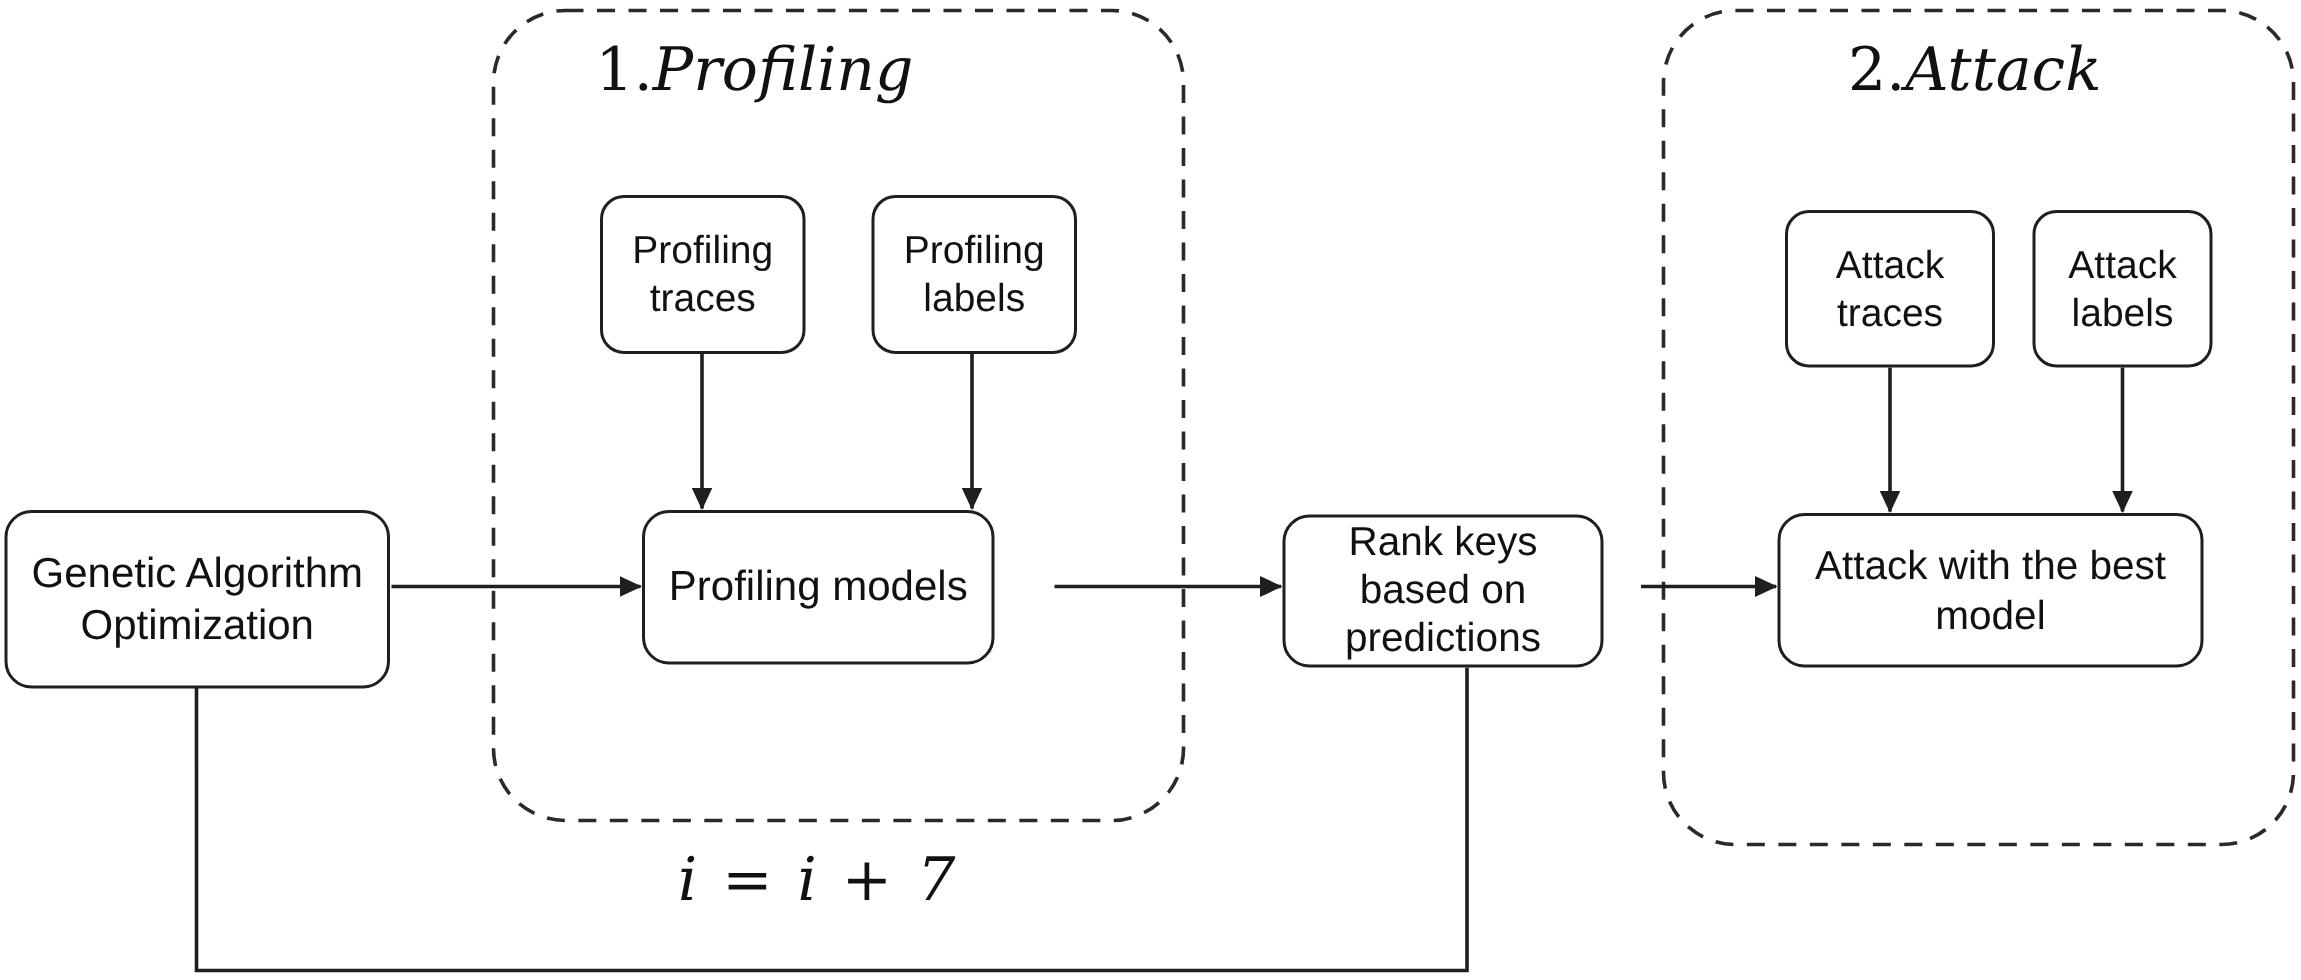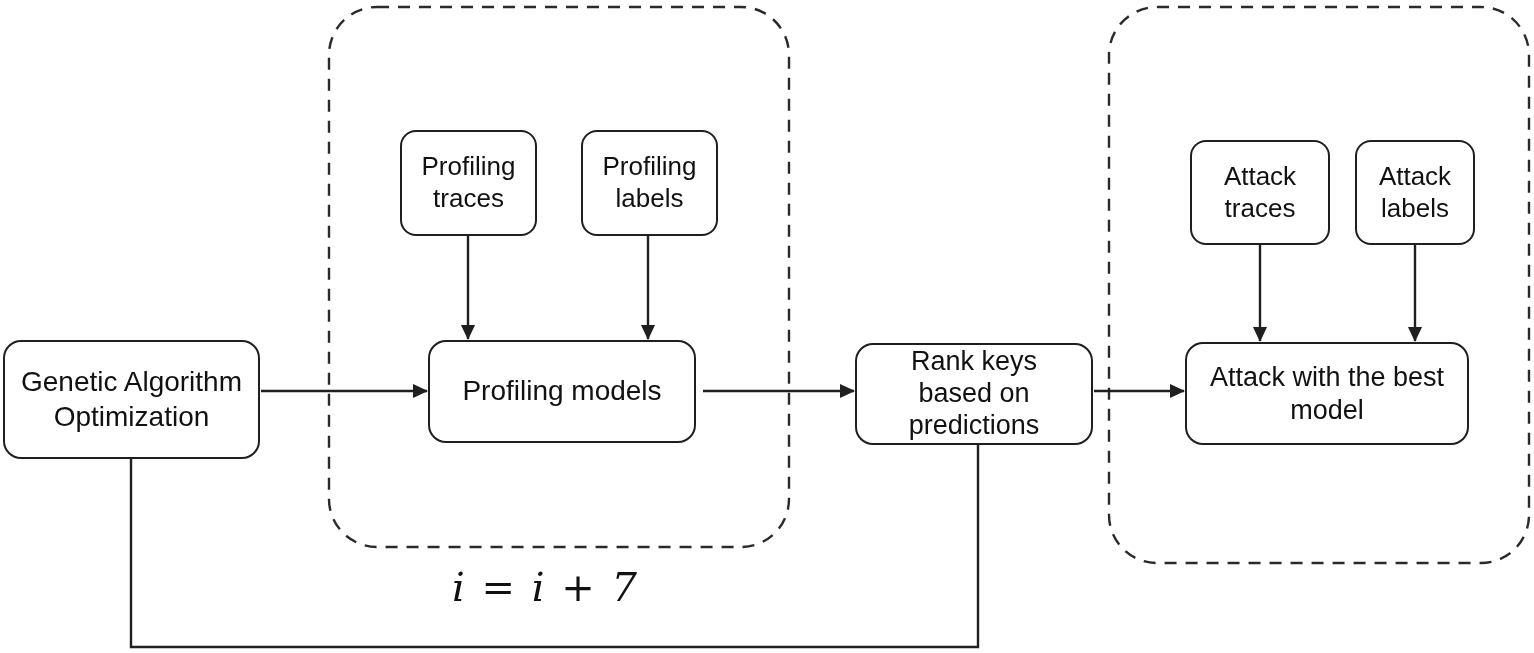--- a/index.html
+++ b/index.html
@@ -61,22 +61,22 @@
     font-size: 40px;
     letter-spacing: 2px;
     white-space: nowrap;
   }
   
   #node-profiling-traces { left: 400px; top: 130px; width: 137px; height: 106px; }
   #node-profiling-labels { left: 581px; top: 130px; width: 137px; height: 106px; }
   #node-attack-traces    { left: 1190px; top: 140px; width: 140px; height: 105px; }
   #node-attack-labels    { left: 1355px; top: 140px; width: 120px; height: 105px; }
   #node-genetic          { left: 3px;   top: 340px; width: 257px; height: 119px; }
-  #node-profiling-models { left: 428px; top: 340px; width: 268px; height: 103px; }
-  #node-rank-keys        { left: 855px; top: 343px; width: 238px; height: 102px; }
+  #node-profiling-models { left: 428px; top: 340px; width: 235px; height: 103px; }
+  #node-rank-keys        { left: 855px; top: 343px; width: 214px; height: 102px; }
   #node-attack-model     { left: 1185px; top: 342px; width: 284px; height: 103px; }
   #title-profiling { left: 397px;  top: 24px; }
   #title-attack    { left: 1232px; top: 24px; }
 </style>
 </head>
 <body>
 
 <div id="canvas">
 
   <svg id="connector-layer" viewBox="0 0 1534 653" xmlns="http://www.w3.org/2000/svg">
@@ -92,20 +92,26 @@
     <line x1="468" y1="236" x2="468" y2="339" stroke="#1f1f1f" stroke-width="2.4" marker-end="url(#arrow)"></line>
     <line x1="648" y1="236" x2="648" y2="339" stroke="#1f1f1f" stroke-width="2.4" marker-end="url(#arrow)"></line>
     <line x1="261" y1="391" x2="427" y2="391" stroke="#1f1f1f" stroke-width="2.4" marker-end="url(#arrow)"></line>
     <line x1="703" y1="391" x2="854" y2="391" stroke="#1f1f1f" stroke-width="2.4" marker-end="url(#arrow)"></line>
     <line x1="1094" y1="391" x2="1184" y2="391" stroke="#1f1f1f" stroke-width="2.4" marker-end="url(#arrow)"></line>
     <line x1="1260" y1="245" x2="1260" y2="341" stroke="#1f1f1f" stroke-width="2.4" marker-end="url(#arrow)"></line>
     <line x1="1415" y1="245" x2="1415" y2="341" stroke="#1f1f1f" stroke-width="2.4" marker-end="url(#arrow)"></line>
     <polyline points="978,445 978,647 131,647 131,444" fill="none" stroke="#1f1f1f" stroke-width="2.4" marker-end="url(#arrow)"></polyline>
   </svg>
 
+  <div class="group-title" id="title-profiling">
+    <span class="upright">1.</span><span class="ital">Profiling</span>
+  </div>
+  <div class="group-title" id="title-attack">
+    <span class="upright">2.</span><span class="ital">Attack</span>
+  </div>
 
   <div class="node small" id="node-profiling-traces">
     <span class="label">Profiling
 traces</span>
   </div>
   <div class="node small" id="node-profiling-labels">
     <span class="label">Profiling
 labels</span>
   </div>
   <div class="node small" id="node-attack-traces">

